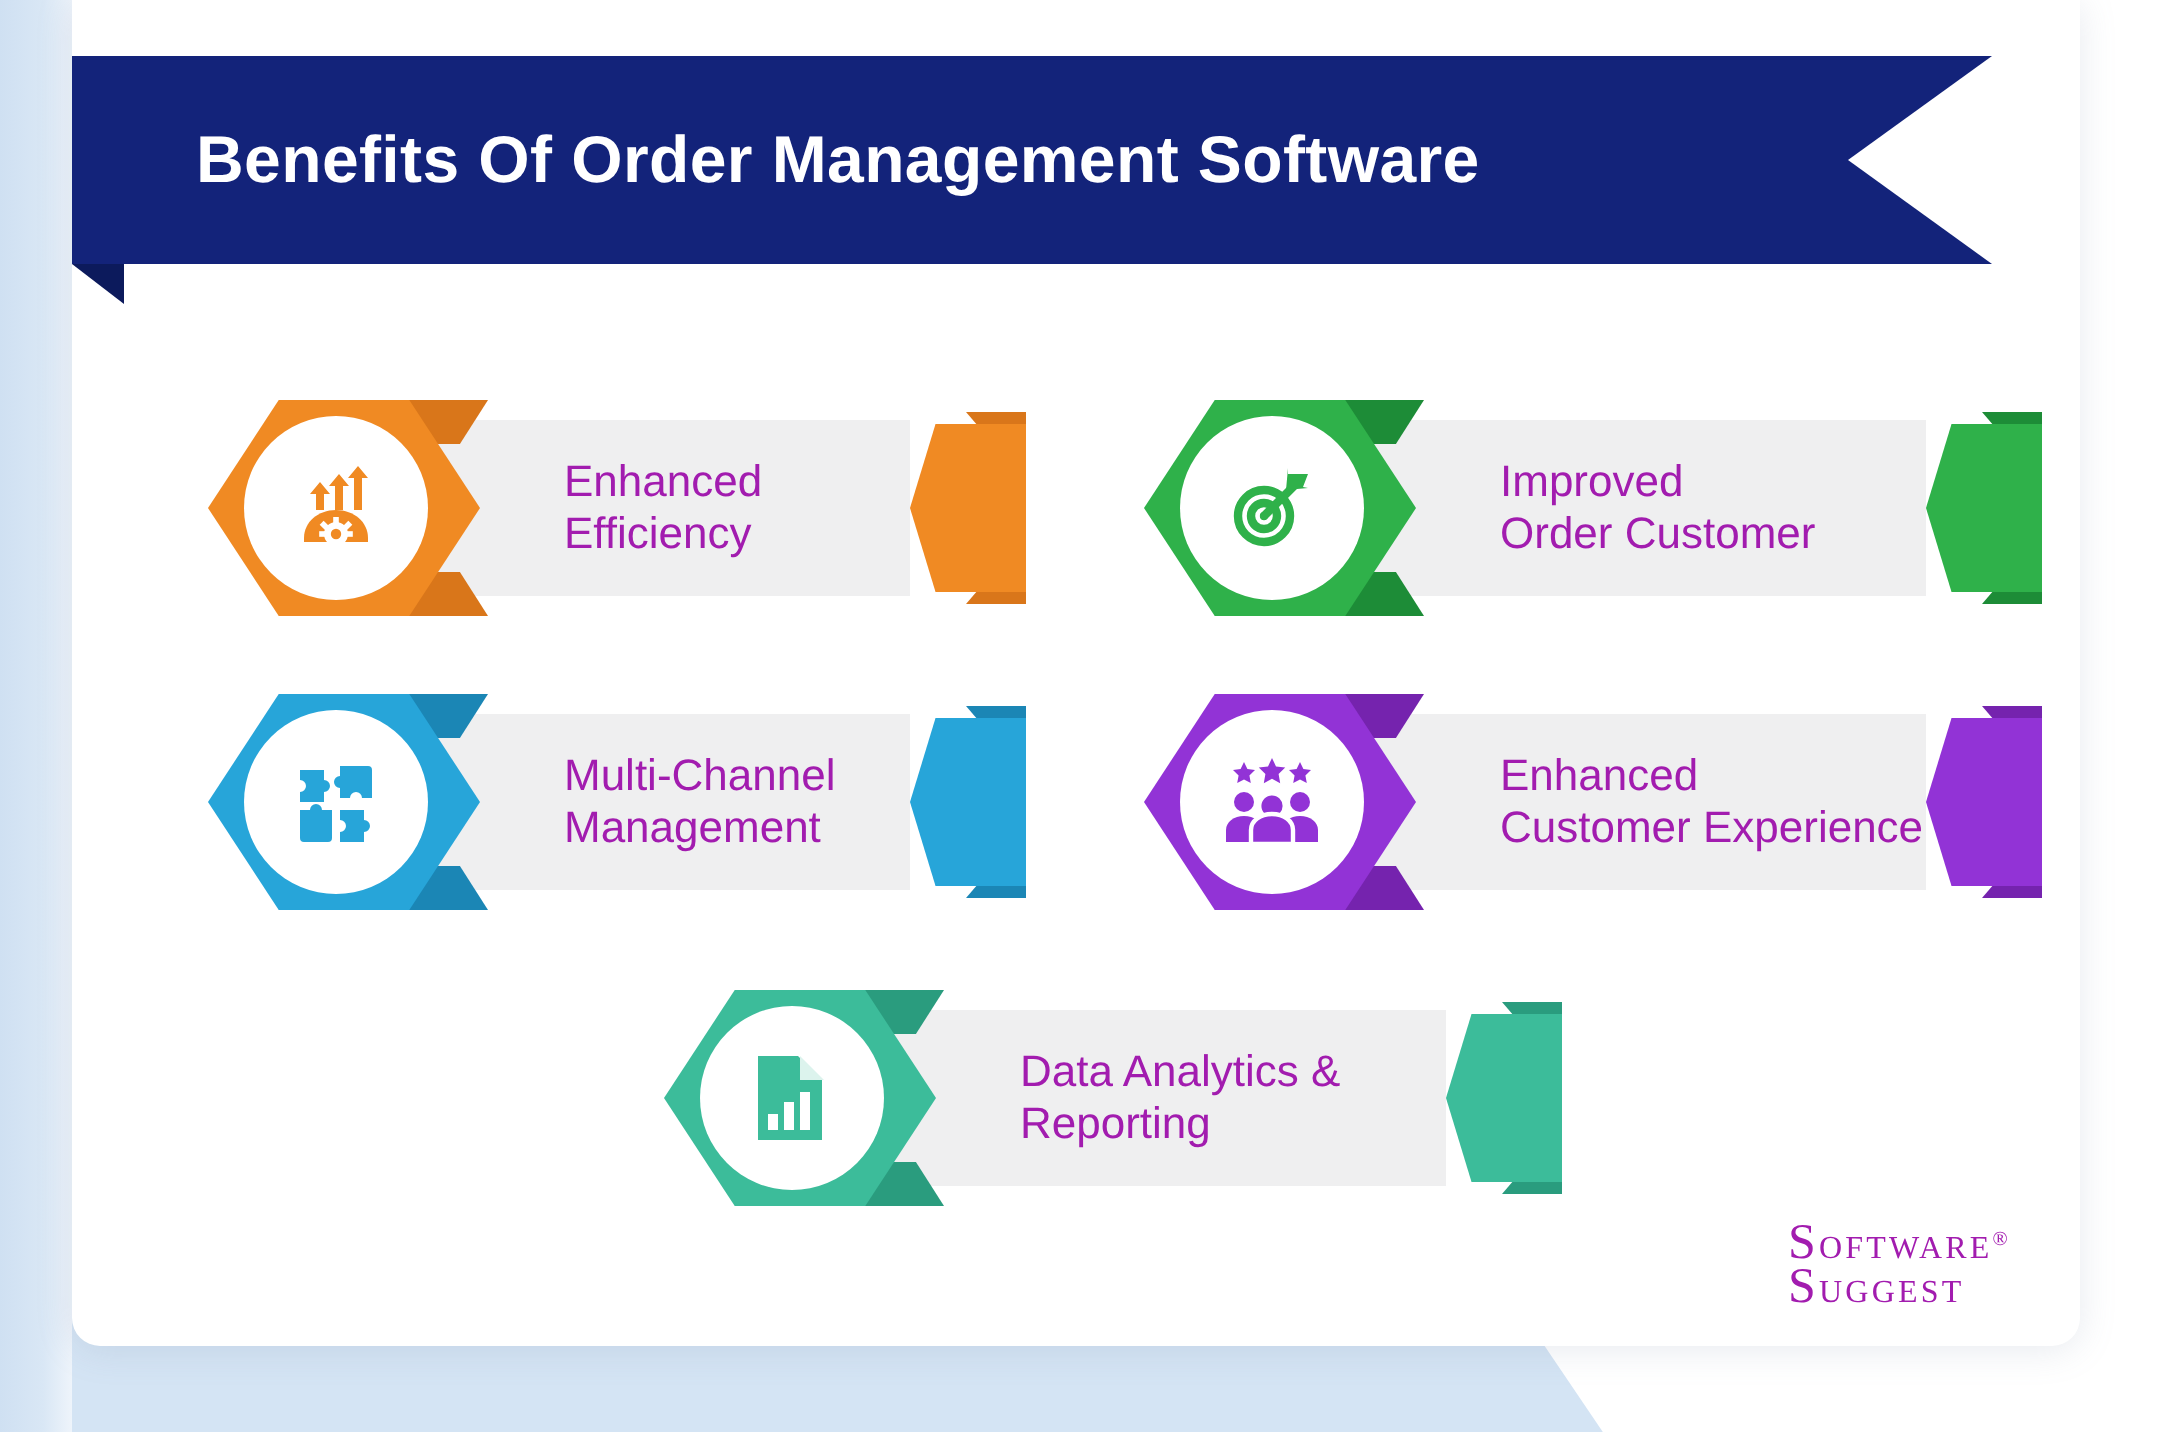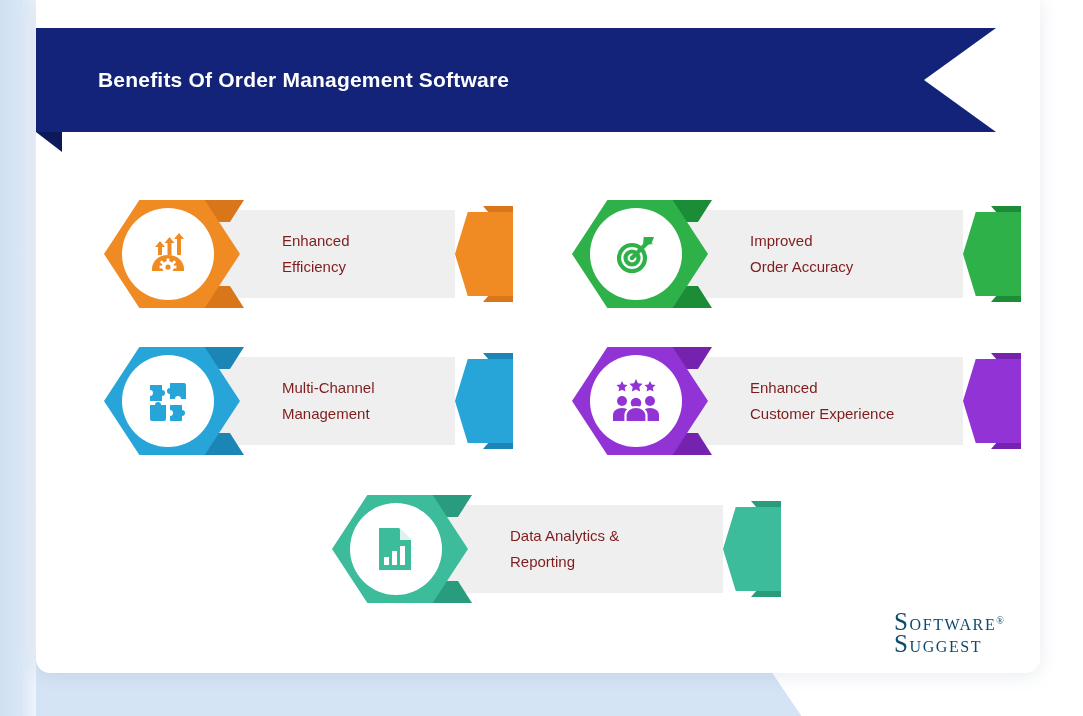--- a/index.html
+++ b/index.html
@@ -108,21 +108,21 @@
     background: #0c1a5c;
     clip-path: polygon(0 0, 100% 0, 100% 100%);
   }
   #header-title {
     position: absolute;
     left: 62px;
     top: 0;
     height: 112px;
     line-height: 104px;
     color: #ffffff;
-    font-size: 21px;
+    font-size: 33px;
     font-weight: bold;
     letter-spacing: 0.2px;
     white-space: nowrap;
     z-index: 3;
   }
 
   
   .benefit {
     position: absolute;
     height: 108px;
@@ -137,23 +137,23 @@
     top: 10px;
     right: 58px;
     height: 88px;
     background: #efeff0;
   }
   .bar-label {
     position: absolute;
     left: 104px;
     top: 50%;
     transform: translateY(-50%);
-    font-size: 15px;
+    font-size: 22px;
     line-height: 26px;
-    color: #7f1d1d;
+    color: #a21caf;
     white-space: pre-line;
   }
 
   
   .hex-wrap {
     position: absolute;
     left: 0;
     top: 0;
     width: 148px;
     height: 108px;
@@ -214,21 +214,21 @@
     clip-path: polygon(22% 0%, 100% 0%, 100% 100%, 22% 100%, 0% 50%);
   }
 
   
   #logo {
     position: absolute;
     left: 858px;
     top: 608px;
     width: 140px;
     height: 52px;
-    color: #0c4a6e;
+    color: #a21caf;
   }
   #logo-line1, #logo-line2 {
     position: absolute;
     left: 0;
     white-space: nowrap;
     font-family: "Liberation Serif", serif;
     letter-spacing: 1.6px;
   }
   #logo-line1 { top: 0px; }
   #logo-line2 { top: 22px; }
@@ -302,21 +302,21 @@
             </svg>
           </span>
         </div>
       </div>
     </div>
   </div>
 
   <div class="benefit wide" style="left:536px; top:200px;">
     <div class="bar">
       <div class="bar-label">Improved
-Order Accuracy</div>
+Order Customer</div>
     </div>
     <div class="endcap-wrap">
       <div class="endcap-shadow-t" style="background:#1d8c37;"></div>
       <div class="endcap-shadow-b" style="background:#1d8c37;"></div>
       <div class="endcap" style="background:#2fb14a;"></div>
     </div>
     <div class="hex-wrap">
       <div class="hex-wing top" style="background:#1d8c37;"></div>
       <div class="hex-wing bot" style="background:#1d8c37;"></div>
       <div class="hex" style="background:#2fb14a;">

